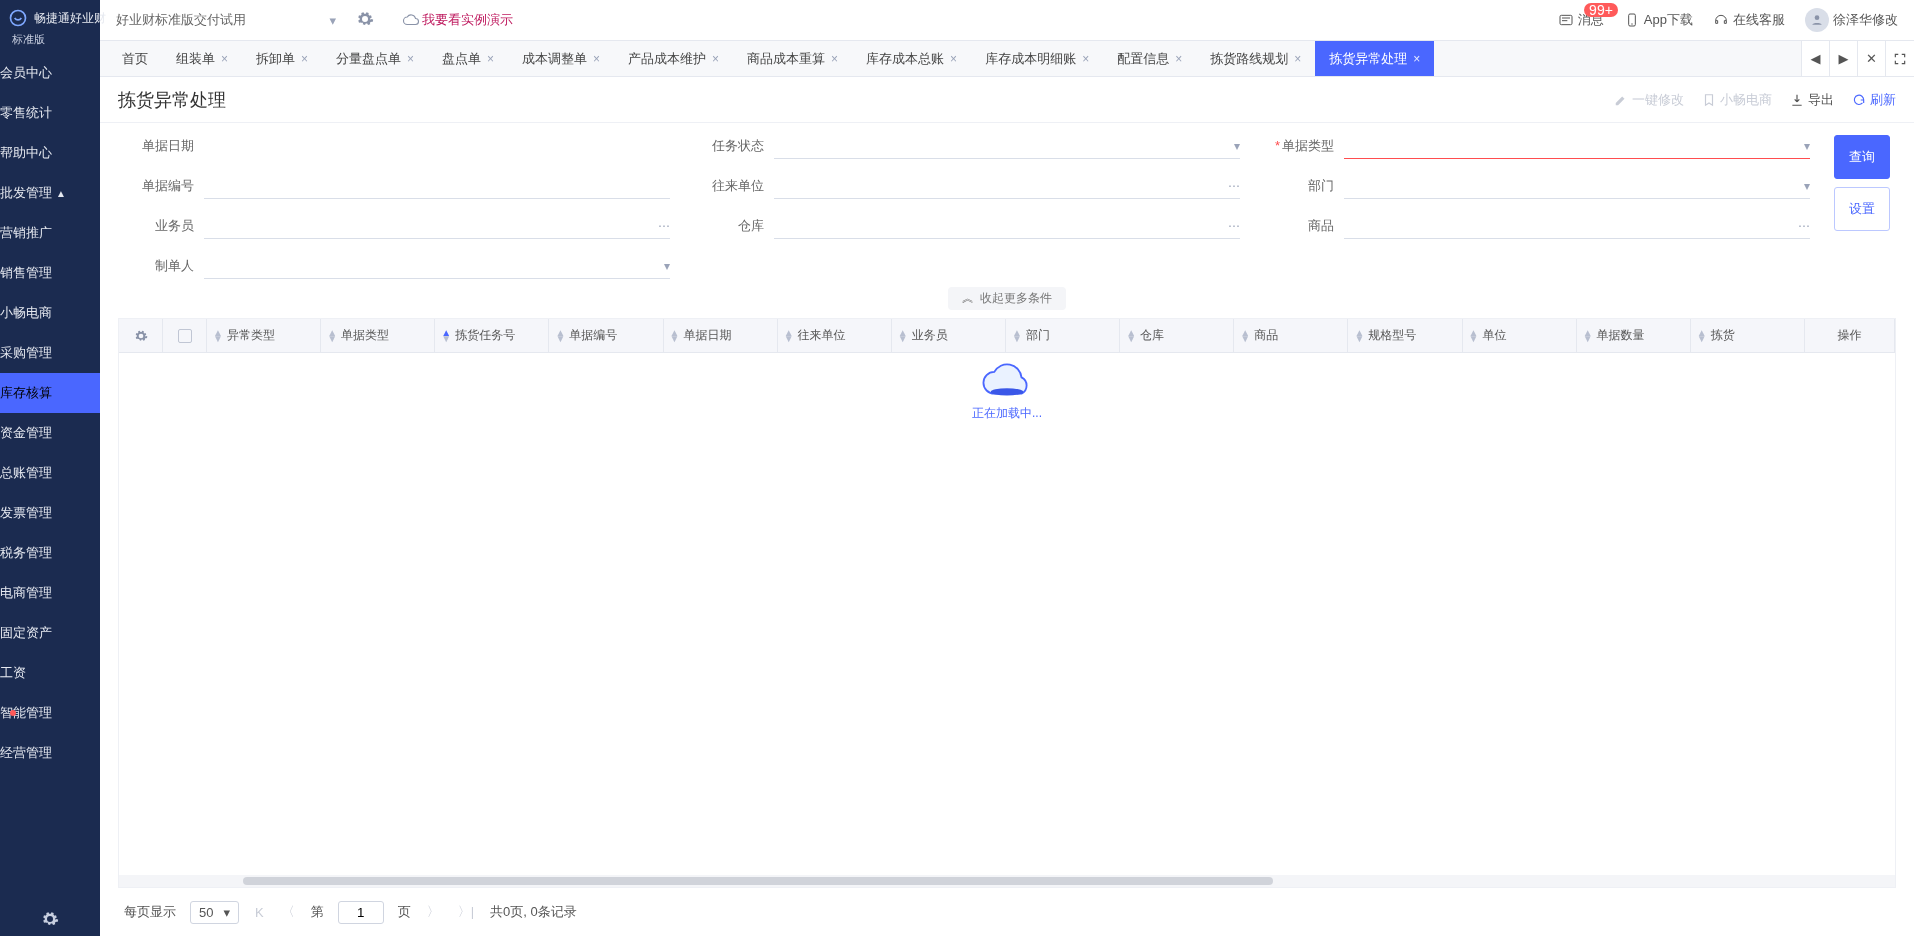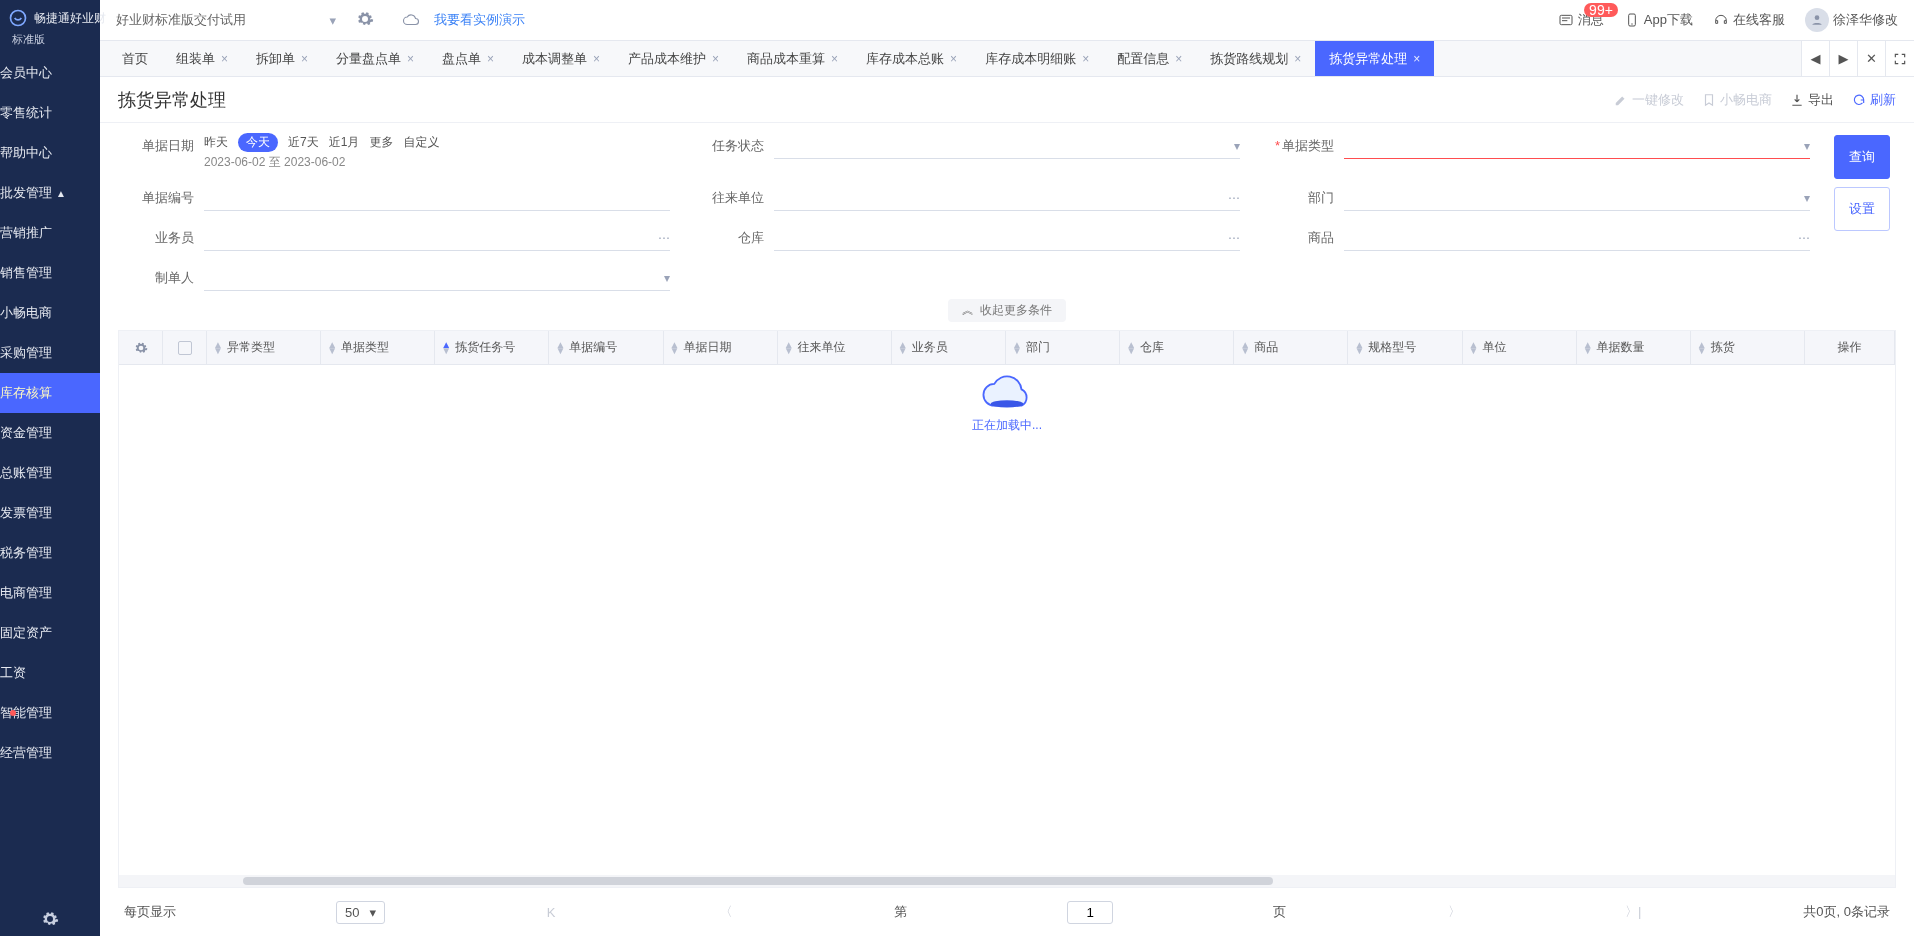--- a/index.html
+++ b/index.html
@@ -7,34 +7,34 @@
 body { display: flex; overflow: hidden; }
 
 
 .sidebar { width: 100px; background: #1b2b50; color: #e6e9f0; display: flex; flex-direction: column; position: relative; flex-shrink: 0; }
 .sidebar .brand { display: flex; align-items: center; gap: 6px; padding: 8px 8px 4px 8px; }
 .sidebar .brand svg { flex-shrink: 0; }
 .sidebar .brand-text { font-size: 12px; white-space: nowrap; }
 .sidebar .edition { font-size: 11px; color: #c8cfe0; padding-left: 12px; margin-bottom: 6px; }
 .sidebar .menu { flex: 1; overflow: hidden; }
 .sidebar .menu-item { height: 40px; display: flex; align-items: center; justify-content: flex-start; font-size: 13px; cursor: pointer; position: relative; }
-.sidebar .menu-item.active { background: #4a67ff; color: #fef9c3; }
+.sidebar .menu-item.active { background: #4a67ff; color: #000000; }
 .sidebar .menu-item .expand { font-size: 10px; margin-left: 4px; }
 .sidebar .menu-item .dot { width: 6px; height: 6px; border-radius: 50%; background: #ff5a5a; position: absolute; left: 10px; }
 .sidebar .bottom-gear { position: absolute; bottom: 8px; width: 100%; display: flex; justify-content: center; }
 
 
 .main { flex: 1; display: flex; flex-direction: column; min-width: 0; }
 
 
 .header { height: 41px; border-bottom: 1px solid #e5e8ef; display: flex; align-items: center; padding: 0 16px; gap: 20px; background: #fff; }
 .header .product-select { display: flex; align-items: center; gap: 8px; color: #666; cursor: pointer; min-width: 220px; }
 .header .product-select .chevron { color: #9aa3b8; }
 .header .gear-btn { color: #8a93a8; cursor: pointer; }
-.header .demo-link { display: flex; align-items: flex-start; gap: 14px; color: #3b82f6; cursor: pointer; margin-left: 8px; }
+.header .demo-link { display: flex; align-items: flex-start; gap: 2px; color: #be185d; cursor: pointer; margin-left: 8px; }
 .header .spacer { flex: 1; }
 .header .hitem { display: flex; align-items: center; gap: 4px; color: #555; cursor: pointer; position: relative; }
 .header .badge { position: absolute; top: -8px; right: -14px; background: #ff5a5a; color: #fff; border-radius: 10px; font-size: 14px; padding: 0 5px; line-height: 14px; }
 .header .avatar { width: 24px; height: 24px; border-radius: 50%; background: #d9dee8; display: flex; align-items: center; justify-content: center; color: #8a93a8; }
 
 
 .tabstrip { height: 36px; background: #f7f8fa; border-bottom: 1px solid #e5e8ef; display: flex; align-items: stretch; padding-left: 8px; }
 .tabstrip .tabs { display: flex; align-items: stretch; flex: 1; overflow: hidden; }
 .tab { display: flex; align-items: center; gap: 6px; padding: 0 14px; color: #444; cursor: pointer; white-space: nowrap; font-size: 13px; }
 .tab .close { color: #9aa3b8; font-size: 12px; }
@@ -79,21 +79,21 @@
 .th.fix-op { flex: 0 0 90px; min-width: 90px; justify-content: center; }
 .th .sort { color: #b8bfd0; font-size: 10px; display:flex; flex-direction:column; line-height:6px; }
 .th .sort .up.active, .th .sort .down.active { color:#4a67ff; }
 .tbody { flex: 1; position: relative; background: #fff; }
 .loading { position: absolute; top: 8px; left: 50%; transform: translateX(-50%); text-align: center; color: #4a67ff; font-size: 12px; }
 .loading svg { display: block; margin: 0 auto 4px auto; }
 .hscroll { height: 12px; background: #f4f5f8; position: relative; }
 .hscroll .thumb { position: absolute; left: 7%; width: 58%; top: 2px; height: 8px; background: #d0d3da; border-radius: 4px; }
 
 
-.pagination { height: 48px; display: flex; align-items: center; justify-content: space-between; gap: 14px; padding: 0 24px; color: #555; }
+.pagination { height: 48px; display: flex; align-items: center; justify-content: flex-start; gap: 14px; padding: 0 24px; color: #555; }
 .pagination .sel { border: 1px solid #d0d5e0; padding: 3px 8px; border-radius: 3px; display: flex; align-items: center; gap: 10px; cursor: pointer; }
 .pagination .nav { color: #c8ccd6; cursor: pointer; padding: 0 2px; }
 .pagination input { width: 46px; border: 1px solid #d0d5e0; border-radius: 3px; text-align: center; padding: 3px 4px; }
 </style>
 </head>
 <body>
 
 <aside class="sidebar">
   <div class="brand">
     <svg width="20" height="20" viewBox="0 0 24 24">
@@ -313,31 +313,20 @@
         </svg>
       <span>刷新</span>
     </div>
   </div>
 
   <div class="filters-wrap">
     <div class="filters">
 
       <div class="frow">
         <div class="flabel">单据日期</div>
-        <div class="fcontrol">
-          <div class="date-opts" id="date-opts">
-              <span class="opt">昨天</span>
-              <span class="opt active">今天</span>
-              <span class="opt">近7天</span>
-              <span class="opt">近1月</span>
-              <span class="opt">更多</span>
-              <span class="opt">自定义</span>
-            </div>
-          <div class="date-range">2023-06-02 至 2023-06-02</div>
-        </div>
       </div>
       <div class="frow">
         <div class="flabel">任务状态</div>
         <div class="fcontrol">
             <div class="underline">
               <span></span>
               <span class="sfx">▾</span>
             </div>
           </div>
       </div>

